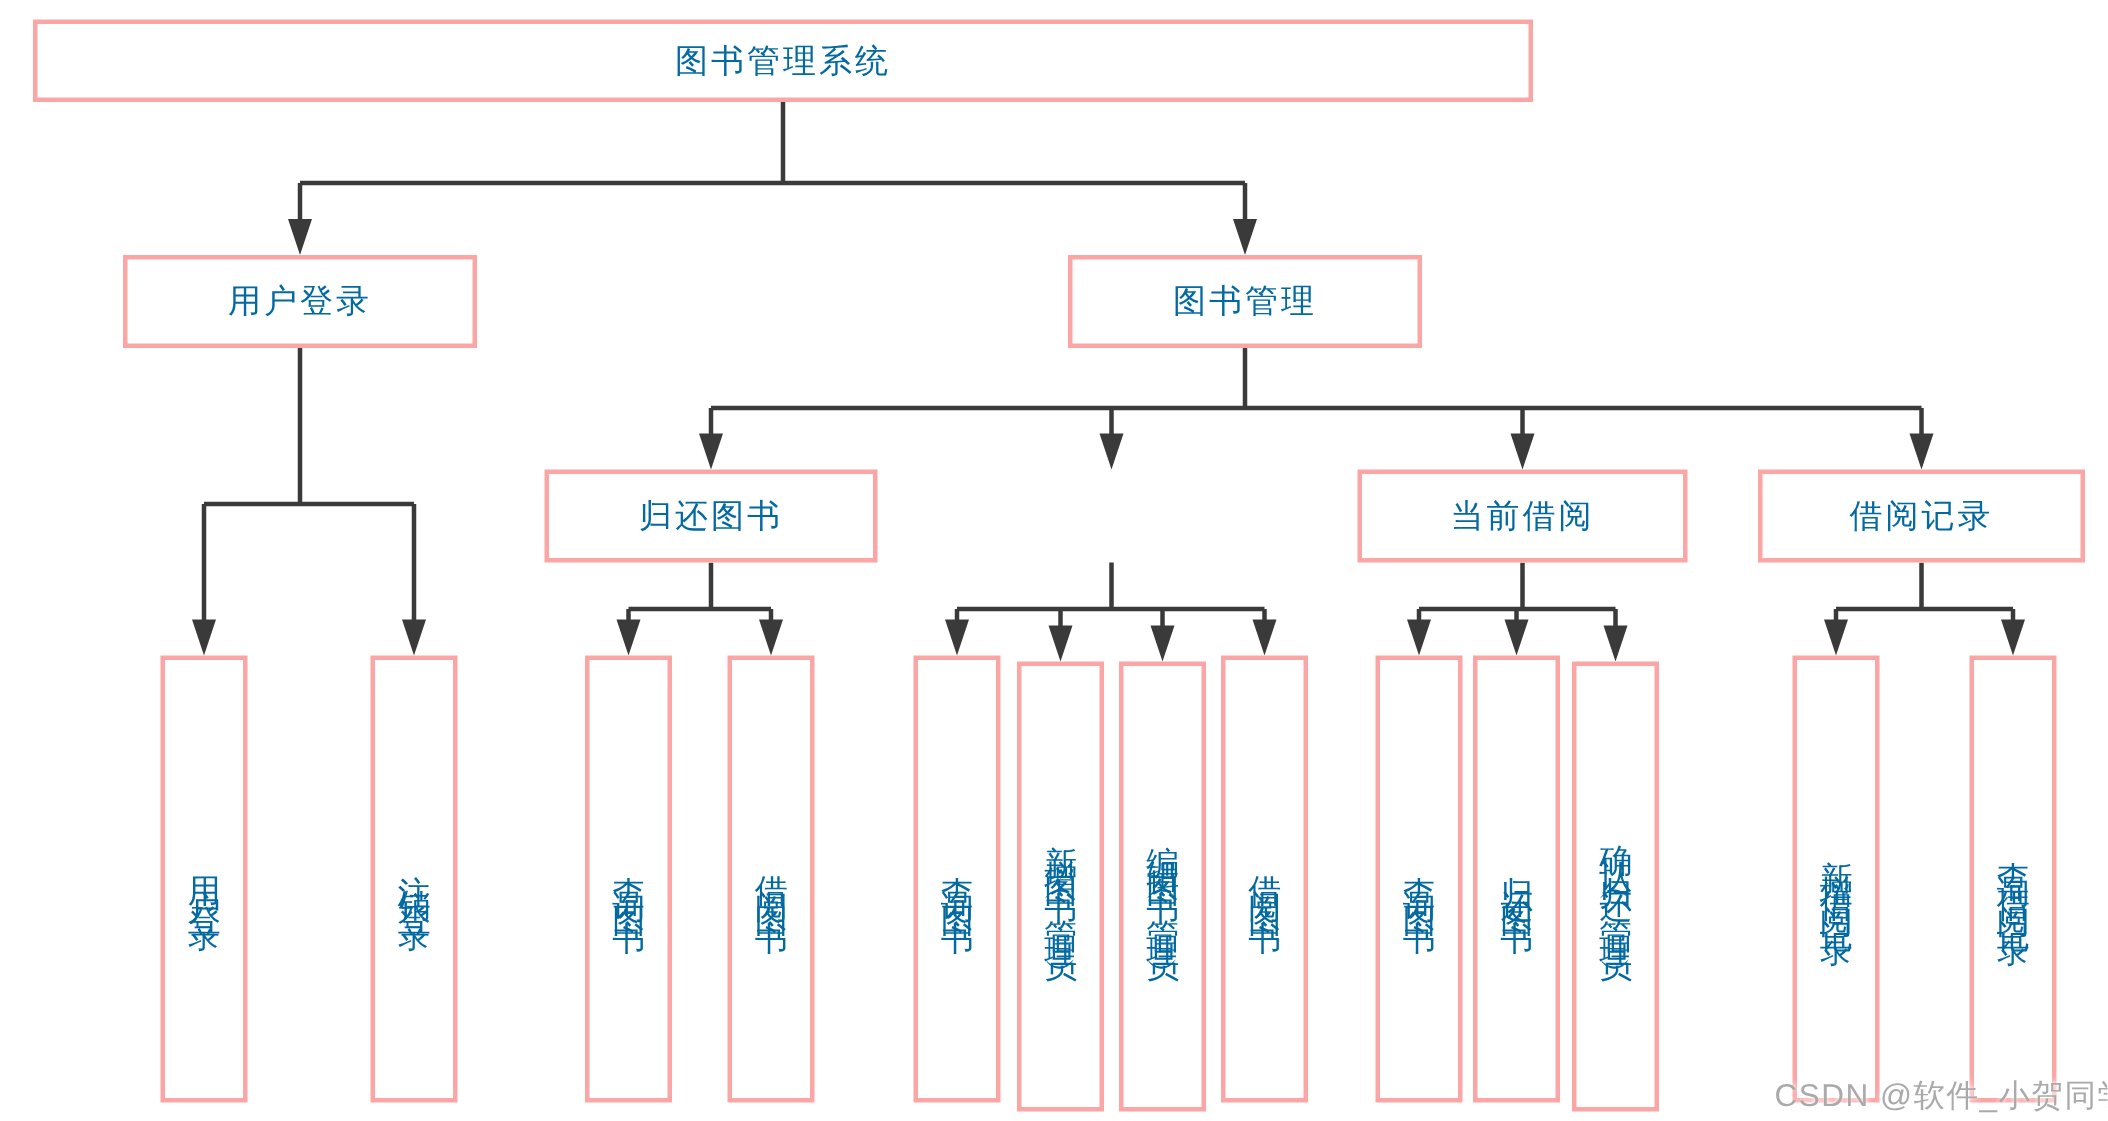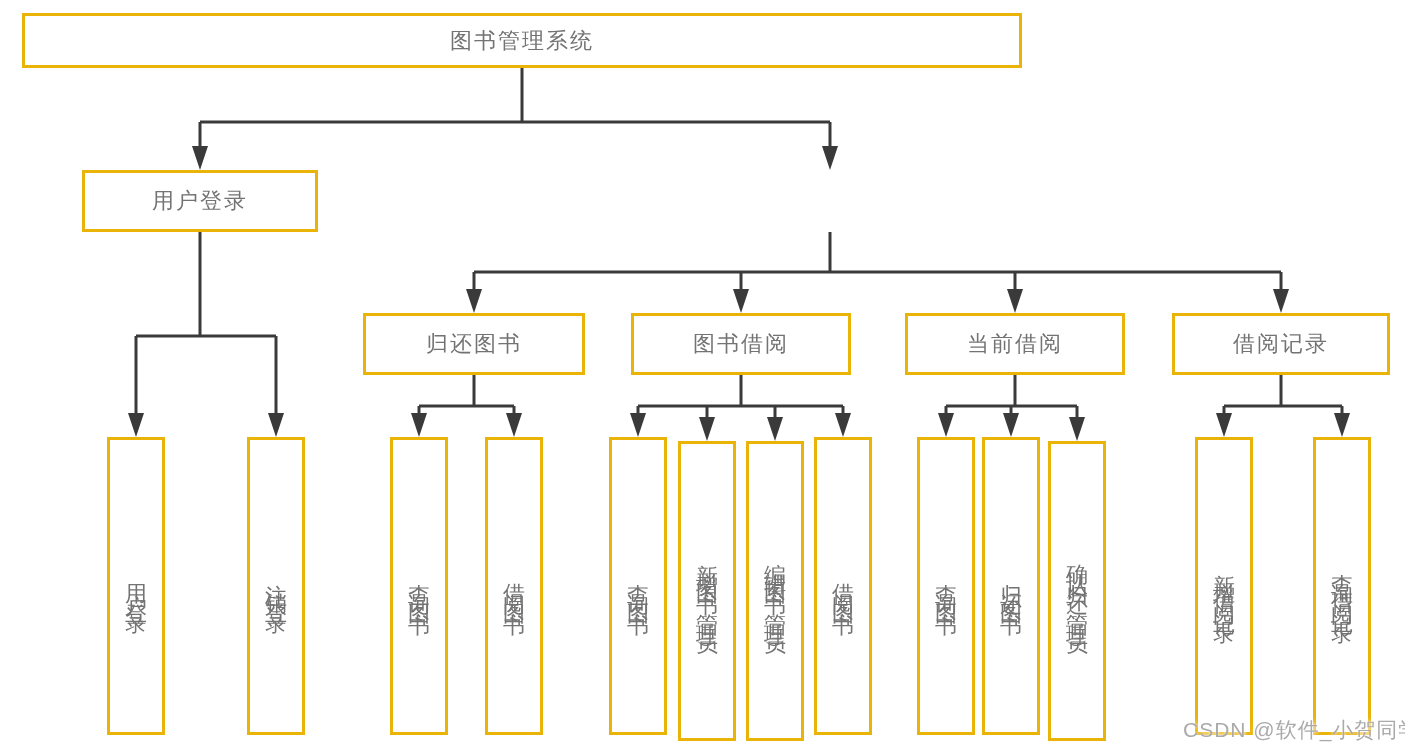--- a/index.html
+++ b/index.html
@@ -6,24 +6,24 @@
   body{
     width:1405px;height:747px;
     font-family:"Liberation Sans","DejaVu Sans",sans-serif;
     overflow:hidden;
   }
   .diagram{position:relative;width:1405px;height:747px;background:#ffffff;}
   .connectors{position:absolute;left:0;top:0;width:1405px;height:747px;}
   .node{
     position:absolute;
     box-sizing:border-box;
-    border:3px solid #eab308;
+    border:3px solid #fca5a5;
     background:#ffffff;
     display:flex;align-items:center;justify-content:center;
-    color:#737373;
+    color:#0369a1;
   }
   .node.h .lbl{
     font-size:22px;
     letter-spacing:2px;
     white-space:nowrap;
   }
   .node.v .lbl{
     writing-mode:vertical-rl;
     text-orientation:mixed;
     font-size:22px;
@@ -116,26 +116,26 @@
     </g>
   </svg>
 
   <div class="node h" style="left:22px;top:13px;width:1000px;height:55px">
     <span class="lbl">图书管理系统</span>
   </div>
 
   <div class="node h" style="left:82px;top:170px;width:236px;height:62px">
     <span class="lbl">用户登录</span>
   </div>
+  <div class="node h" style="left:712px;top:170px;width:236px;height:62px">
+    <span class="lbl">图书管理</span>
+  </div>
 
   <div class="node h" style="left:363px;top:313px;width:222px;height:62px">
     <span class="lbl">归还图书</span>
-  </div>
-  <div class="node h" style="left:631px;top:313px;width:220px;height:62px">
-    <span class="lbl">图书借阅</span>
   </div>
   <div class="node h" style="left:1172px;top:313px;width:218px;height:62px">
     <span class="lbl">借阅记录</span>
   </div>
   <div class="node h" style="left:905px;top:313px;width:220px;height:62px">
     <span class="lbl">当前借阅</span>
   </div>
 
   <div class="node v" style="left:107px;top:437px;width:58px;height:298px">
     <span class="lbl">用户登录</span>

